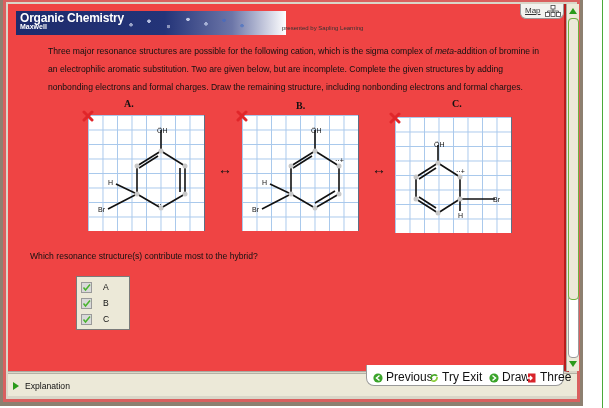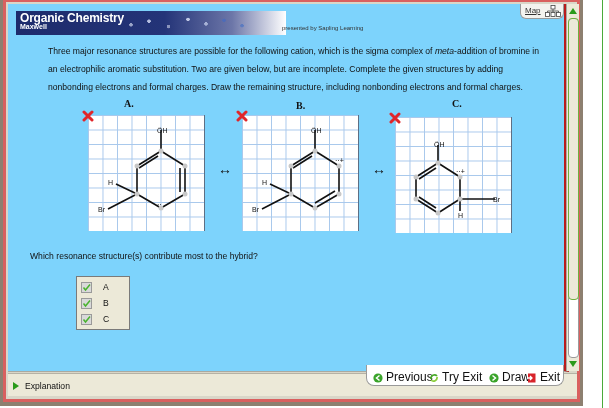--- a/index.html
+++ b/index.html
@@ -1,20 +1,20 @@
 <!DOCTYPE html>
 <html><head>
 <meta charset="utf-8">
 <style>
   html, body { margin:0; padding:0; }
   body { width:609px; height:408px; position:relative; overflow:hidden; background:#ffffff; font-family:"Liberation Sans", sans-serif; }
   .frame { position:absolute; left:0; top:0; width:583px; height:406px; background:#8d8070; }
   .frame-inner { position:absolute; left:3px; top:0; width:577px; height:402px; background:#d9605f; }
   .frame-inner2 { position:absolute; left:6px; top:2px; width:571px; height:397px; background:#d9d6c8; }
-  .content { position:absolute; left:8px; top:4px; width:556px; height:367px; background:#7dd3fc; border-right:5px solid #b91c1c; border-bottom:1px solid #a9a9a0; overflow:hidden; }
+  .content { position:absolute; left:8px; top:4px; width:556px; height:367px; background:#ef4444; border-right:5px solid #b91c1c; border-bottom:1px solid #a9a9a0; overflow:hidden; }
   .banner { position:absolute; left:8px; top:7px; width:270px; height:24px;
     background:linear-gradient(90deg,#1d2b6c 0%, #243478 55%, #6c76a8 80%, #ffffff 100%); }
   .banner .dots { position:absolute; left:100px; top:3px; width:150px; height:18px;
     background:radial-gradient(circle at 10% 60%, #9aa4c8 1.5px, transparent 2px),
       radial-gradient(circle at 22% 40%, #b6bfe0 1.5px, transparent 2px),
       radial-gradient(circle at 35% 70%, #8b95bd 1.5px, transparent 2px),
       radial-gradient(circle at 48% 30%, #c0c8e6 1.5px, transparent 2px),
       radial-gradient(circle at 60% 55%, #a7b1d6 1.5px, transparent 2px),
       radial-gradient(circle at 72% 35%, #4d6bb8 1.5px, transparent 2px),
       radial-gradient(circle at 84% 65%, #5c7bc0 1.5px, transparent 2px); }
@@ -247,17 +247,17 @@
   <div class="nav-btn" style="left:122px;">
     <svg class="ic" viewBox="0 0 10 10">
         <circle cx="5" cy="5" r="4.6" fill="#3aa42a"></circle>
         <path d="M3.5 2.5 L6.5 5 L3.5 7.5" stroke="#fff" stroke-width="1.5" fill="none"></path>
       </svg><span>Draw</span>
   </div>
   <div class="nav-btn" style="left:160px;">
     <svg class="ic" viewBox="0 0 10 10">
         <rect x="1" y="0.5" width="7.5" height="9" fill="#d8232a"></rect>
         <path d="M0 5 H5 M3 3 L5 5 L3 7" stroke="#fff" stroke-width="1.3" fill="none"></path>
-      </svg><span>Exit</span>
+      </svg><span>Three</span>
   </div>
 </div>
 
 <div class="green-line"></div>
 
 </body></html>

